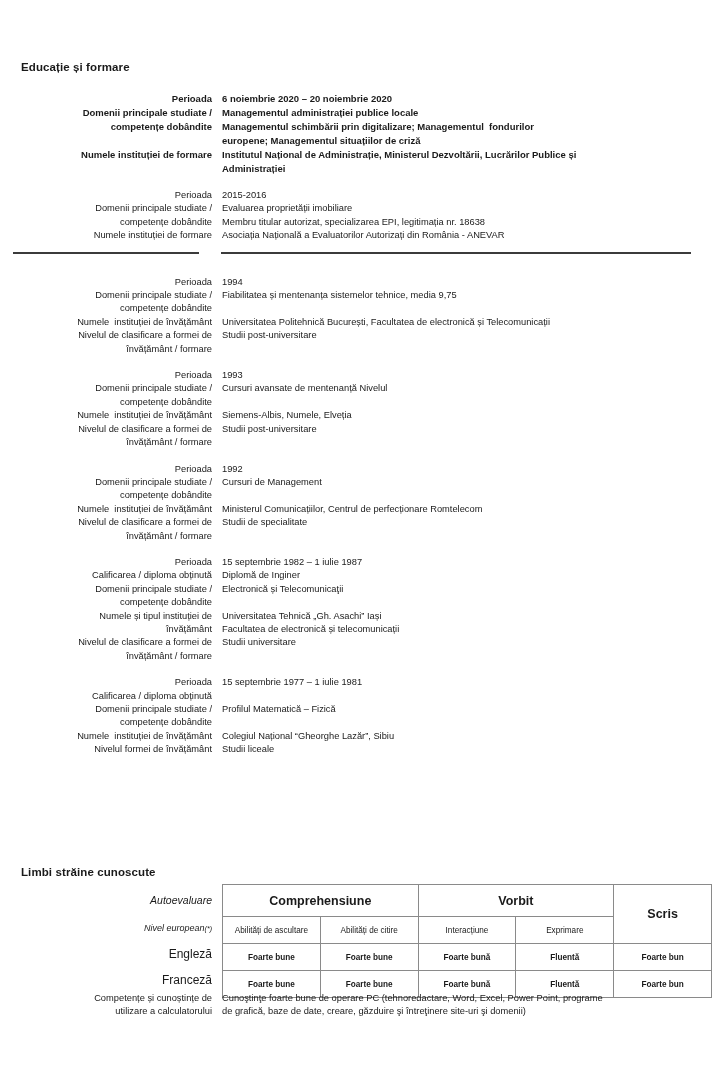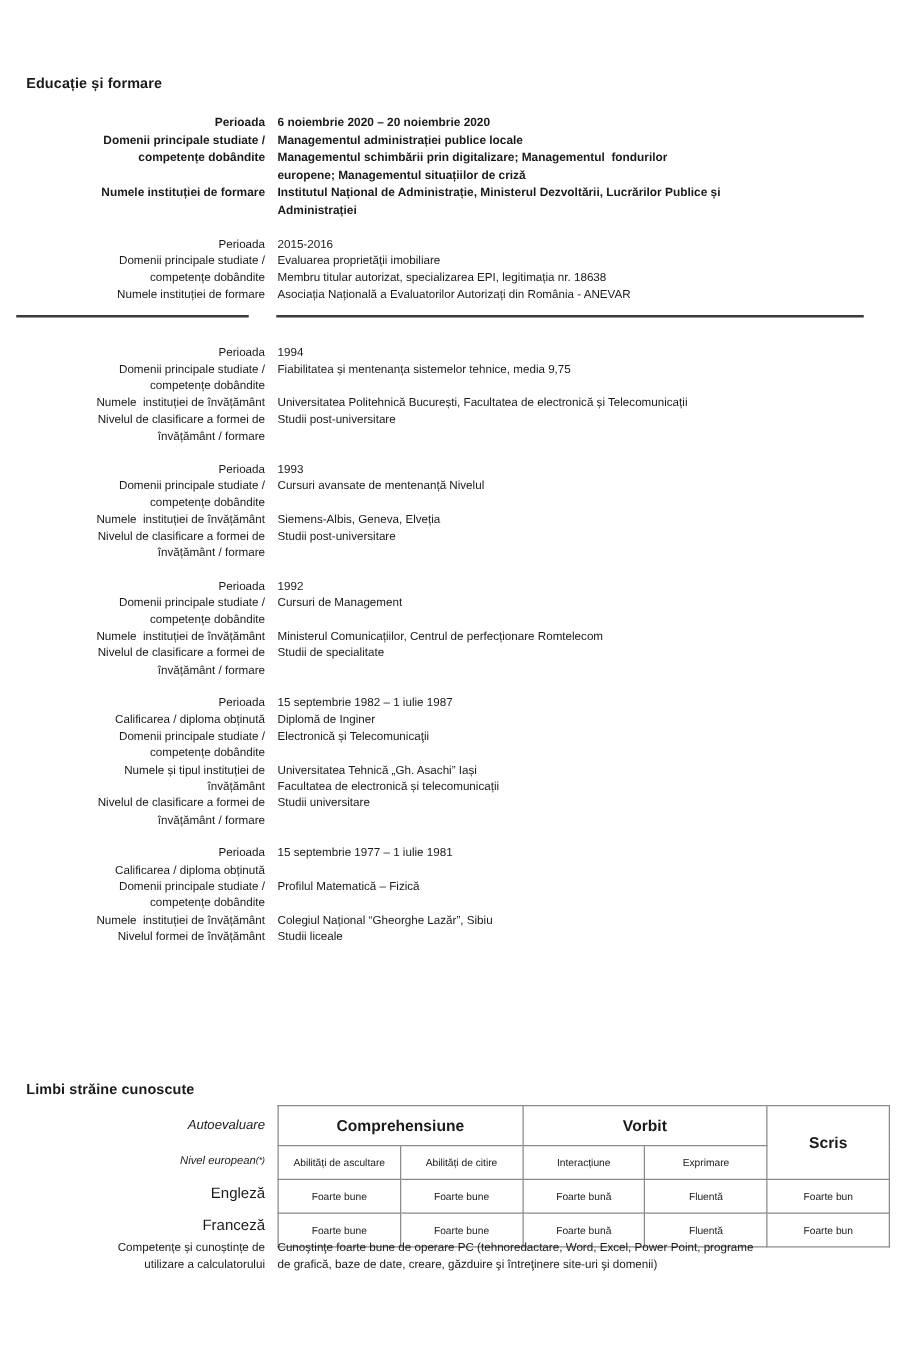--- a/index.html
+++ b/index.html
@@ -137,20 +137,21 @@
     font-weight: bold;
     height: 31px;
   }
   table.langs td.sub {
     font-size: 8.2px;
     height: 26px;
   }
   table.langs td.cell {
     font-size: 8.2px;
     height: 26px;
+    font-weight: bold;
   }
 
   
   .final .lbl, .final .val { font-size: 9.3px; line-height: 13.4px; }
 </style>
 </head>
 <body>
 
 <div class="page">
 
@@ -275,21 +276,21 @@
           </div>
           <div class="val">
             <span class="ln">Cursuri avansate de mentenanță Nivelul</span>
           </div>
         </div>
         <div class="row">
           <div class="lbl">
             <span class="ln">Numele  instituției de învățământ</span>
           </div>
           <div class="val">
-            <span class="ln">Siemens-Albis, Geneva, Elveția</span>
+            <span class="ln">Siemens-Albis, Numele, Elveția</span>
           </div>
         </div>
         <div class="row">
           <div class="lbl">
             <span class="ln">Nivelul de clasificare a formei de</span>
             <span class="ln">învățământ / formare</span>
           </div>
           <div class="val">
             <span class="ln">Studii post-universitare</span>
           </div>

